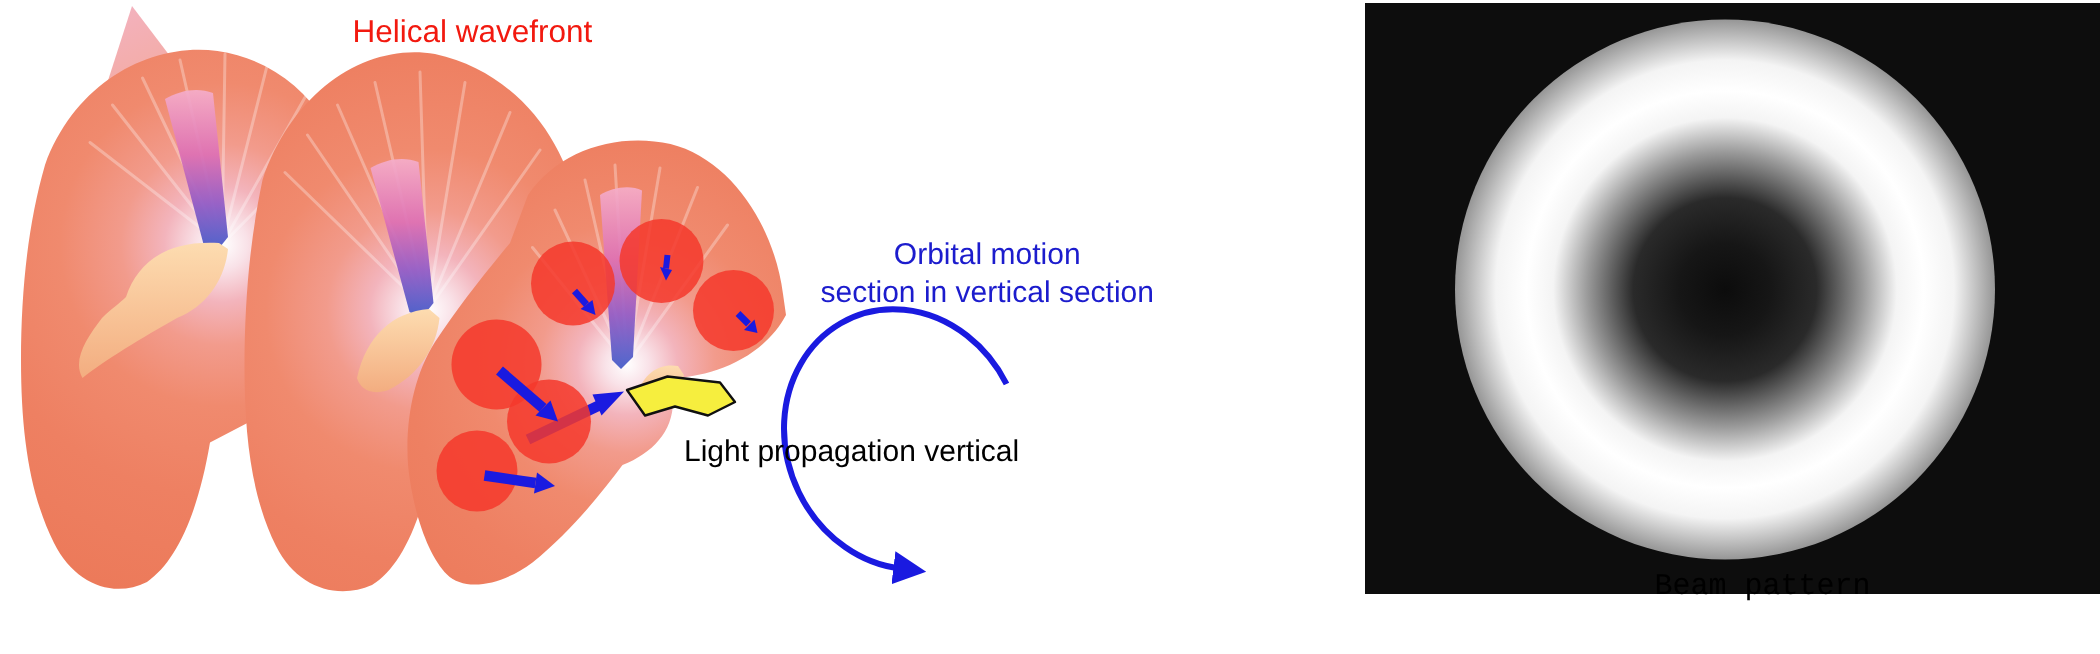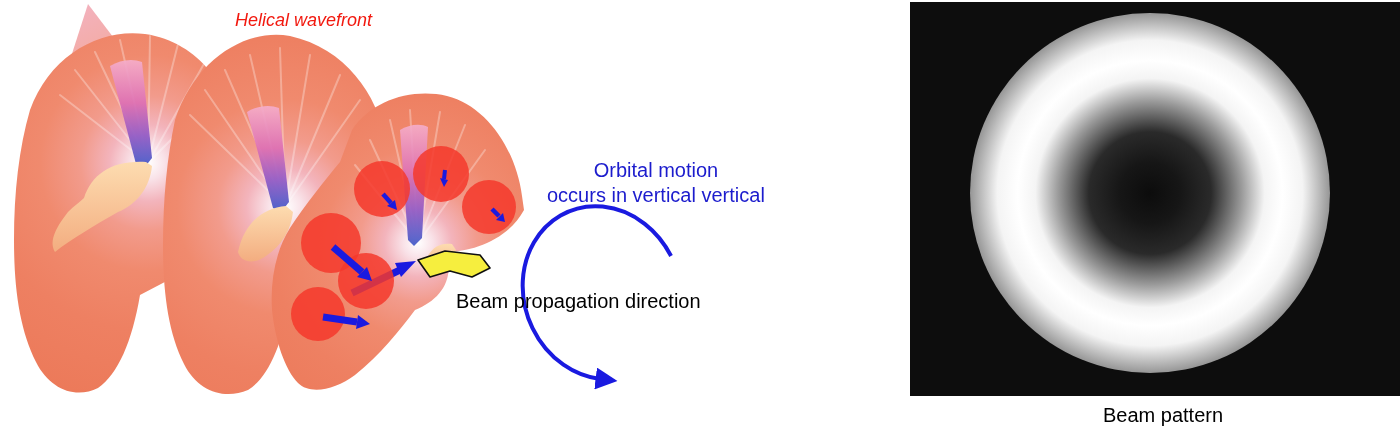--- a/index.html
+++ b/index.html
@@ -2,21 +2,21 @@
 <html><head>
 <meta charset="utf-8">
 <style>
   html,body{margin:0;padding:0;background:#ffffff;}
   .canvas{
     position:relative;width:1400px;height:436px;background:#ffffff;
     overflow:hidden;font-family:"Liberation Sans",sans-serif;
   }
   .figure-svg{position:absolute;left:0;top:0;}
   .label{position:absolute;white-space:pre;}
-  .label-red{color:#f2190f;font-size:18px;font-style:italic;}
+  .label-red{color:#f2190f;font-size:21px;}
   .label-blue{color:#1c1ccd;font-size:20px;line-height:25px;}
   .label-black{color:#000000;font-size:20px;}
   .beam-box{
     position:absolute;left:910px;top:2px;width:490px;height:394px;
     background:#0d0d0d;overflow:hidden;
   }
   .beam-ring{
     position:absolute;left:60px;top:11px;width:360px;height:360px;
     background:radial-gradient(circle,
       #0c0c0c 0%, #161616 12%, #2a2a2a 24%, #9a9a9a 36%,
@@ -161,24 +161,24 @@
       <polygon points="416,261 401,277 395,263" stroke="none"></polygon>
     </g>
 
     <polygon points="445,251 480,255 490,268 472,277 450,271 430,277 418,260" fill="#f6ee3e" stroke="#101010" stroke-width="1.6" stroke-linejoin="round"></polygon>
 
     <path d="M 671 256 A 78 88 -22 1 0 600 379" fill="none" stroke="#1a1ae0" stroke-width="4" marker-end="url(#bh)"></path>
   </svg>
 
   <div class="label label-red" style="left:235px;top:10px;">Helical wavefront</div>
 
-  <div class="label label-blue" style="left:547px;top:158px;text-align:center;"><span>Orbital motion</span><br><span>occurs in vertical vertical</span></div>
+  <div class="label label-blue" style="left:547px;top:158px;text-align:center;"><span>Orbital motion</span><br><span>section in vertical section</span></div>
 
-  <div class="label label-black" style="left:456px;top:290px;">Beam propagation direction</div>
+  <div class="label label-black" style="left:456px;top:290px;">Light propagation vertical</div>
 
 
   <div class="beam-box">
     <div class="beam-ring"></div>
   </div>
 
-  <div class="label label-black" style="left:1103px;top:404px;">Beam pattern</div>
+  <div class="label label-black" style="left:1103px;top:380px;font-family:Liberation Mono, monospace;">Beam pattern</div>
 
 </div>
 
 </body></html>

